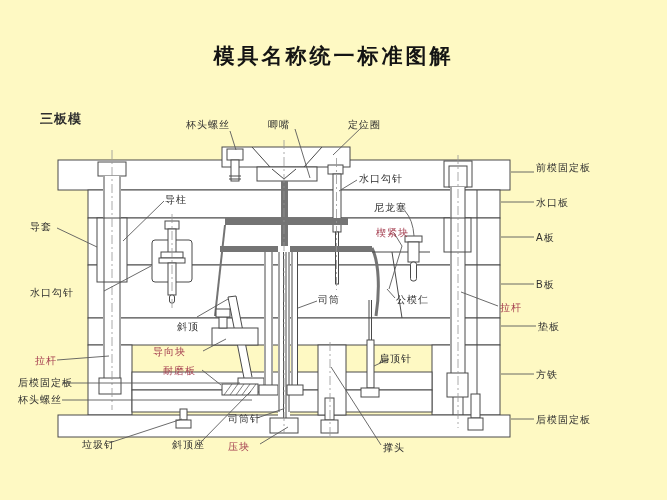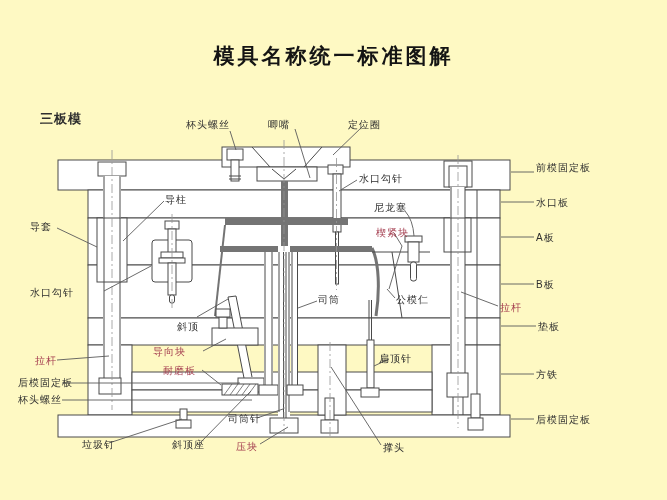--- a/index.html
+++ b/index.html
@@ -260,17 +260,17 @@
   <div class="lbl" style="left:374px;top:201px">尼龙塞</div>
   <div class="lbl red" style="left:376px;top:226px">楔紧块</div>
   <div class="lbl" style="left:318px;top:293px">司筒</div>
   <div class="lbl" style="left:396px;top:293px">公模仁</div>
   <div class="lbl" style="left:379px;top:352px">扁顶针</div>
   <div class="lbl red" style="left:153px;top:345px">导向块</div>
   <div class="lbl red" style="left:163px;top:364px">耐磨板</div>
 
   <div class="lbl" style="left:82px;top:438px">垃圾钉</div>
   <div class="lbl" style="left:172px;top:438px">斜顶座</div>
-  <div class="lbl red" style="left:236px;top:440px">压块</div>
+  <div class="lbl red" style="left:228px;top:440px">压块</div>
   <div class="lbl" style="left:228px;top:412px">司筒针</div>
   <div class="lbl" style="left:383px;top:441px">撑头</div>
 
 </div>
 
 </body></html>

